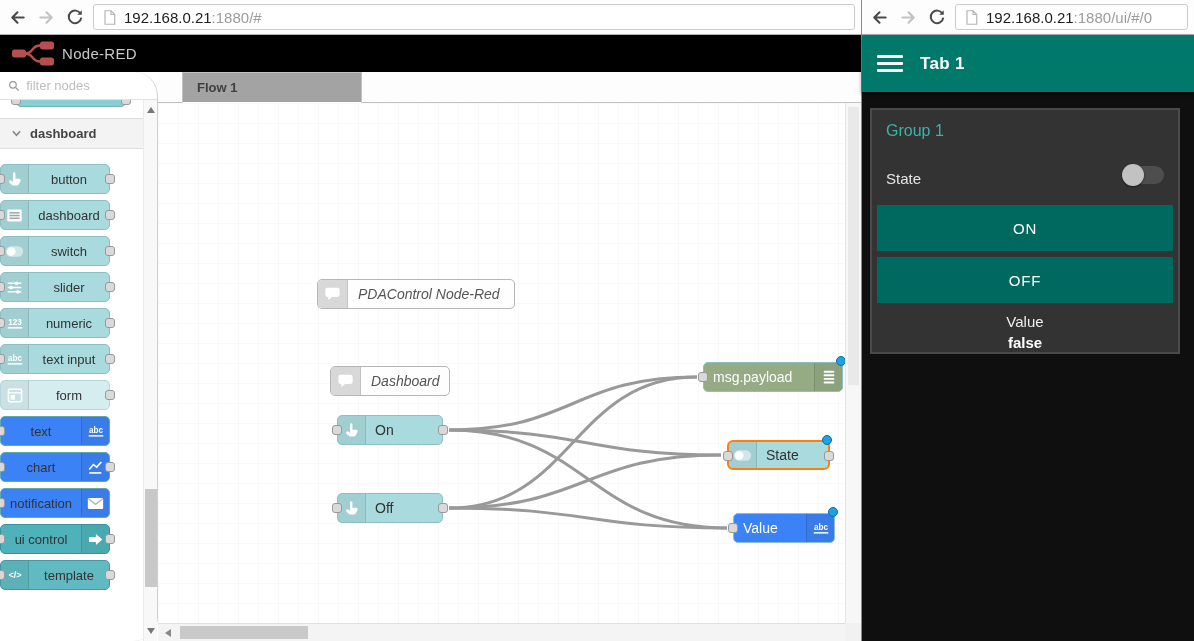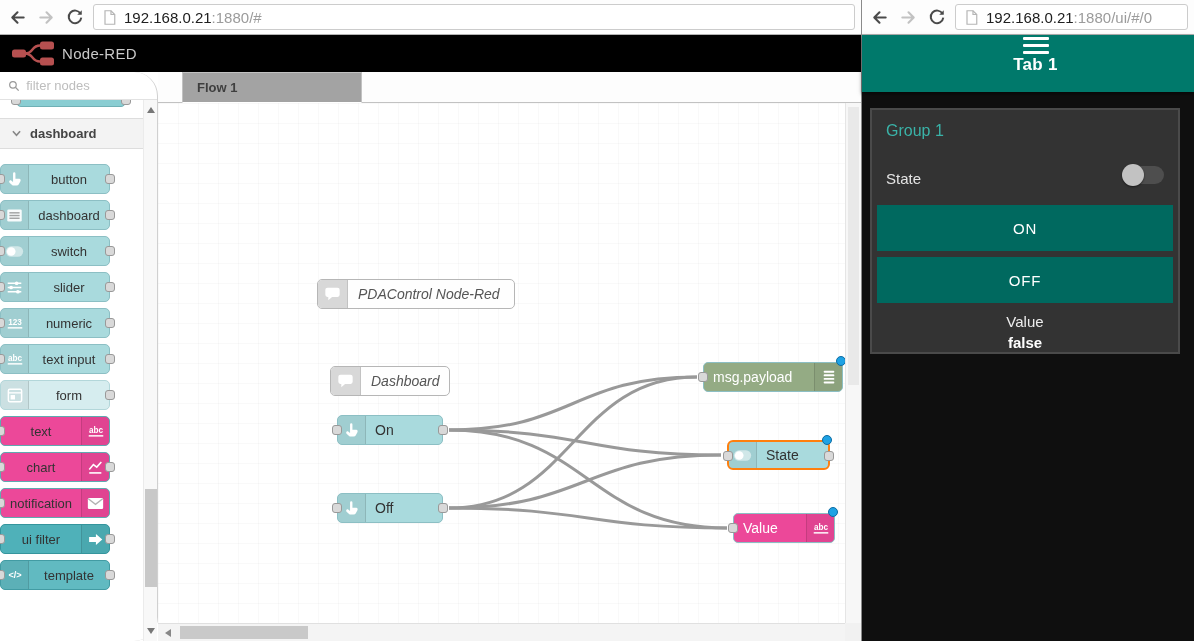--- a/index.html
+++ b/index.html
@@ -34,21 +34,21 @@
              display:flex; align-items:center; padding-left:11px; gap:8px; cursor:pointer; }
   .pal-cat-label { font-size:13px; font-weight:bold; color:#444; }
   .pal-list { padding:15px 0 0 0; }
   .pal-node { position:relative; width:110px; height:30px; margin-bottom:6px; border-radius:5px;
               border:1px solid #8cbfc4; display:flex; align-items:center; font-size:13px; color:#333; }
   .pal-node .lbl { flex:1; text-align:center; }
 
   
   .v-light   { background:#a9dadd; border-color:#8cbfc4; }
   .v-lighter { background:#d6edef; border-color:#b3d7da; }
-  .v-medium  { background:#ec4899; border-color:#5fa9b0; }
+  .v-medium  { background:#3b82f6; border-color:#5fa9b0; }
   .v-dark    { background:#4fb1b9; border-color:#35959d; }
   .v-dark2   { background:#61bac1; border-color:#429ba3; }
   .v-green   { background:#94ab84; border-color:#7a9168; }
 
   .icon-cell { width:28px; height:100%; background:rgba(0,0,0,0.05); display:flex; align-items:center;
                justify-content:center; flex:none; border-right:1px solid rgba(0,0,0,0.12); border-radius:4px 0 0 4px; }
   .icon-cell.right { border-right:none; border-left:1px solid rgba(0,0,0,0.12); border-radius:0 4px 4px 0; }
   .port { position:absolute; width:10px; height:10px; border-radius:3px; background:#d9d9d9;
           border:1px solid #999; top:9px; }
   .port.in  { left:-6px; }
@@ -90,22 +90,22 @@
   .vscroll { position:absolute; top:31px; right:0; bottom:18px; width:16px; background:#f7f7f7; border-left:1px solid #e5e5e5; }
   .vthumb { position:absolute; top:4px; left:2px; width:11px; height:278px; background:#e9e9e9; }
   .hscroll { position:absolute; bottom:0; left:0; right:16px; height:18px; background:#f4f4f4; border-top:1px solid #e0e0e0; }
   .hscroll .btn { position:absolute; left:2px; top:0; width:16px; height:18px; display:flex; align-items:center; justify-content:center; }
   .hthumb { position:absolute; left:22px; top:2px; width:128px; height:13px; background:#c9c9c9; }
   .corner { position:absolute; right:0; bottom:0; width:16px; height:18px; background:#f1f1f1; }
 
   
   .win-right { position:absolute; left:861px; top:0; width:333px; height:641px; background:#0f0f0f;
                border-left:1px solid #8a8a8a; }
-  .ui-header { height:57px; background:#00796b; display:flex; align-items:center; padding-left:15px; gap:0;
-               box-shadow:0 2px 4px rgba(0,0,0,0.55); position:relative; z-index:2;flex-direction:column; }
+  .ui-header { height:57px; background:#00796b; display:flex; align-items:center; padding-left:15px; gap:17px;
+               box-shadow:0 2px 4px rgba(0,0,0,0.55); position:relative; z-index:2; }
   .hamburger { width:26px; height:20px; display:flex; flex-direction:column; justify-content:center; gap:4px; }
   .hamburger span { display:block; width:26px; height:3px; background:#fff; border-radius:1px; }
   .ui-title { color:#fff; font-size:17px; font-weight:bold; letter-spacing:.3px; }
   .ui-body { position:relative; height:548px; background:#0f0f0f; }
   .card { position:absolute; left:8px; top:16px; width:310px; height:246px; background:#333;
           border:2px solid #4a4a4a; }
   .group-title { position:absolute; left:14px; top:12px; font-size:16px; color:#3ab3a8; }
   .sw-label { position:absolute; left:14px; top:60px; font-size:15px; color:#e4e4e4; }
   .toggle { position:absolute; right:12px; top:54px; width:44px; height:22px; }
   .toggle .track { position:absolute; left:7px; top:2px; width:35px; height:18px; border-radius:9px; background:#4e4e4e; }
@@ -289,21 +289,21 @@
                 <span class="lbl">notification</span>
                 <span class="icon-cell right">
                   <svg width="17" height="13" viewBox="0 0 20 15">
                     <rect x="1" y="1" width="18" height="13" rx="1.5" fill="#fff"></rect>
                     <path d="M1.5 2 L10 8.5 L18.5 2" stroke="rgba(0,0,0,0.3)" stroke-width="1.6" fill="none"></path>
                   </svg>
                 </span>
                 <span class="port in"></span>
               </div>
               <div class="pal-node v-dark">
-                <span class="lbl">ui filter</span>
+                <span class="lbl">ui control</span>
                 <span class="icon-cell right">
                   <svg width="17" height="15" viewBox="0 0 20 17">
                     <path d="M2.5 5.5 h8 V2 L18 8.5 l-7.5 6.5 V11.5 h-8 z" fill="#fff"></path>
                   </svg>
                 </span>
                 <span class="port in"></span>
                 <span class="port out"></span>
               </div>
               <div class="pal-node v-dark2">
                 <span class="icon-cell">

